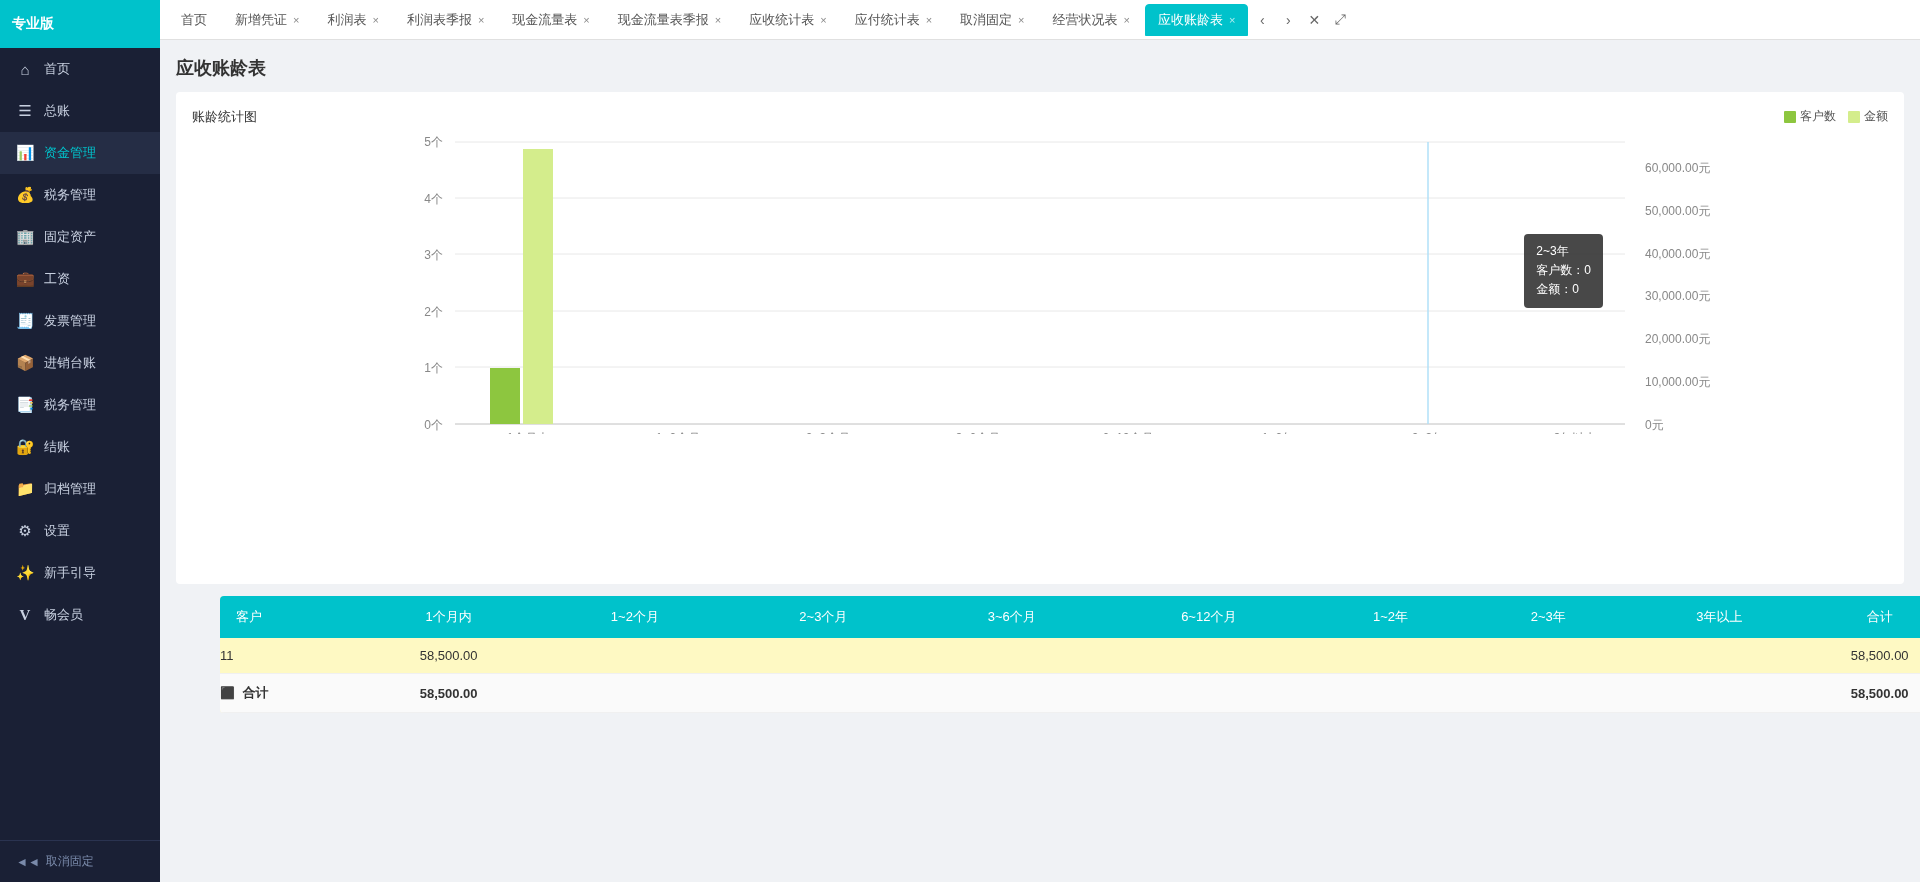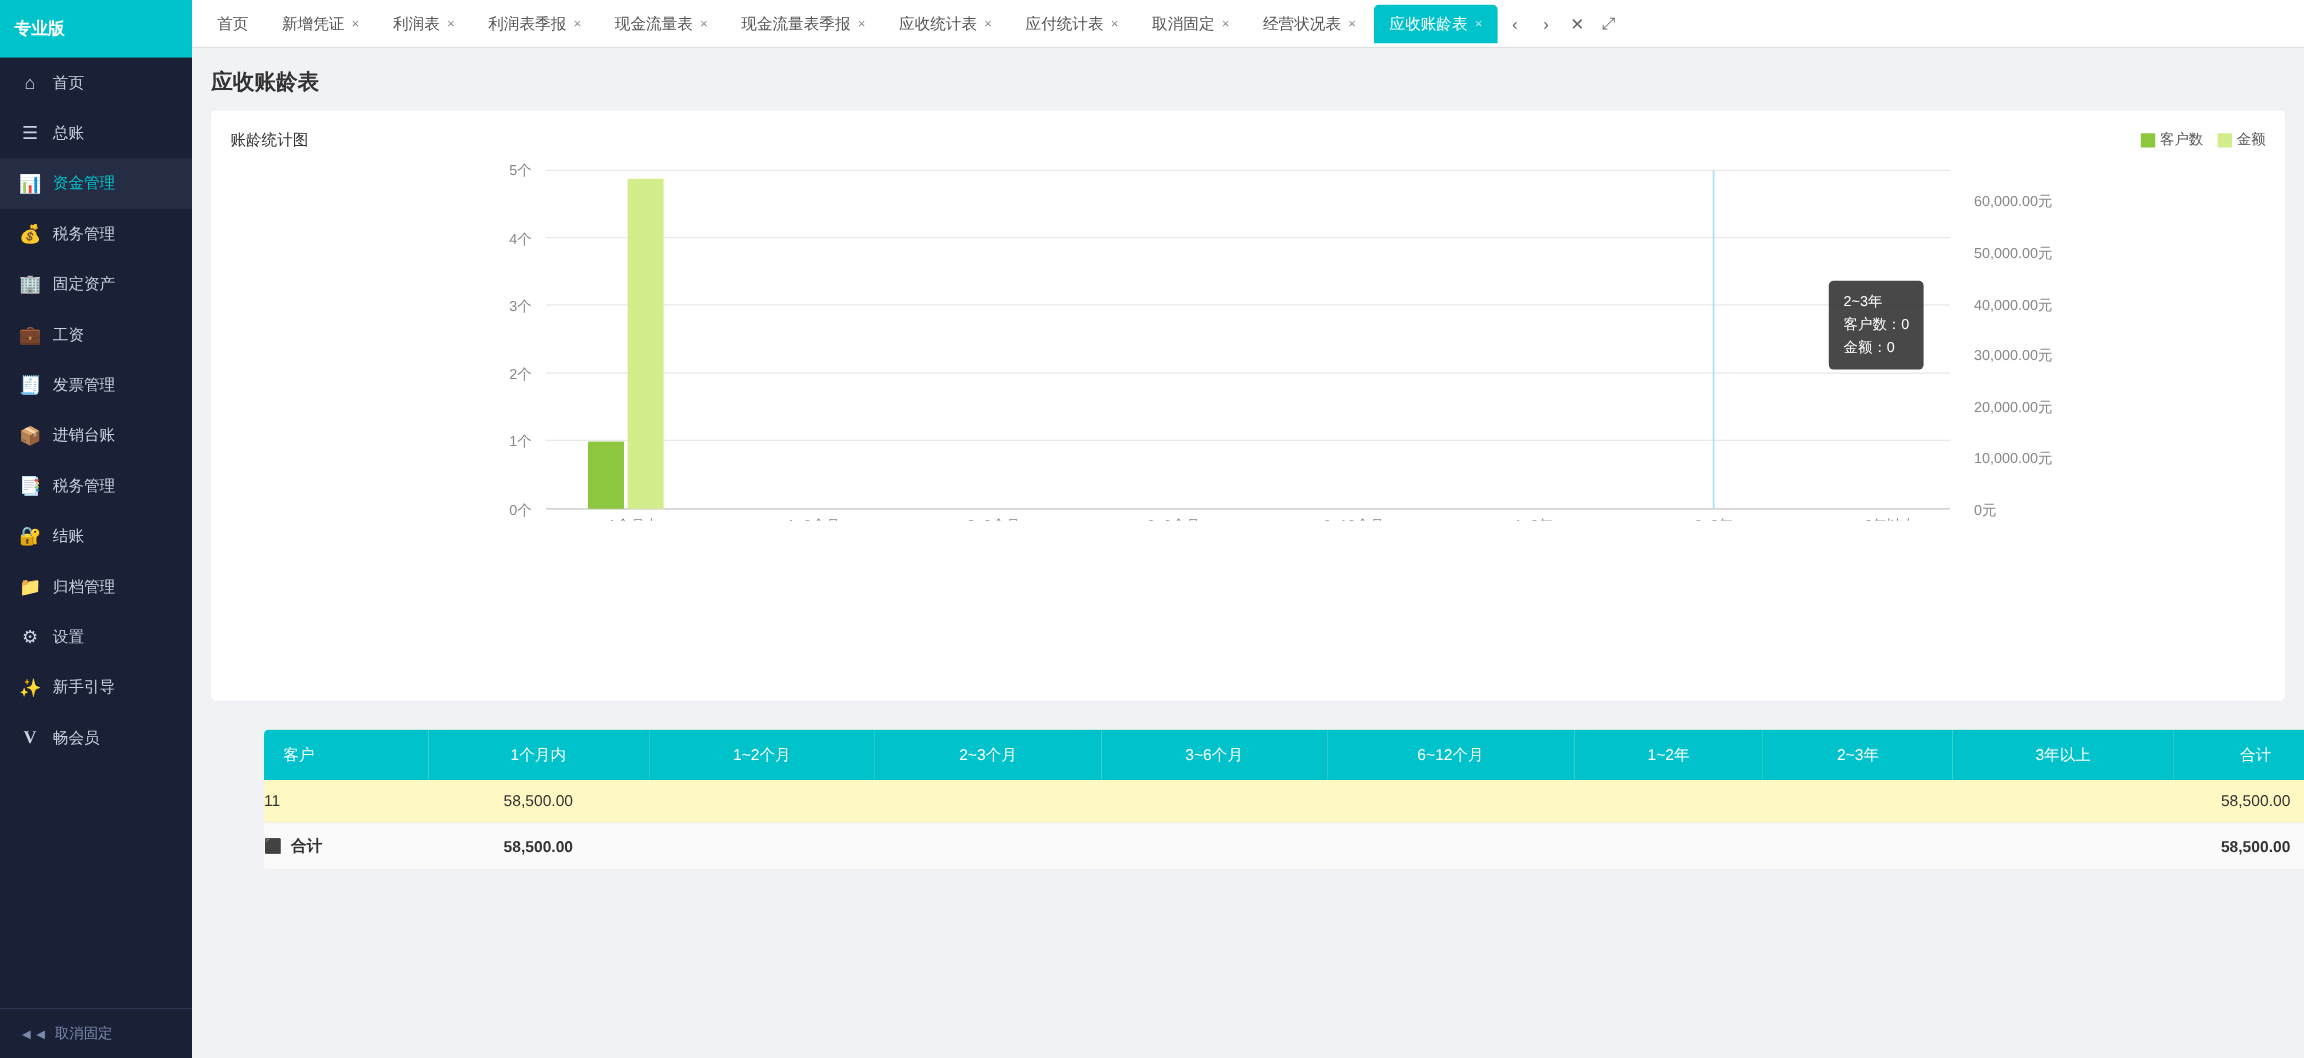--- a/index.html
+++ b/index.html
@@ -155,21 +155,21 @@
       color: #555;
       font-size: 13px;
       padding: 4px 8px;
     }
 
     
     .chart-container {
       background: white;
       border-radius: 4px;
       padding: 16px;
-      margin-bottom: 24px;
+      margin-bottom: 12px;
       position: relative;
       height: 492px;
     }
     .chart-title {
       font-size: 13px;
       color: #333;
       margin-bottom: 8px;
     }
     .chart-legend {
       position: absolute;

